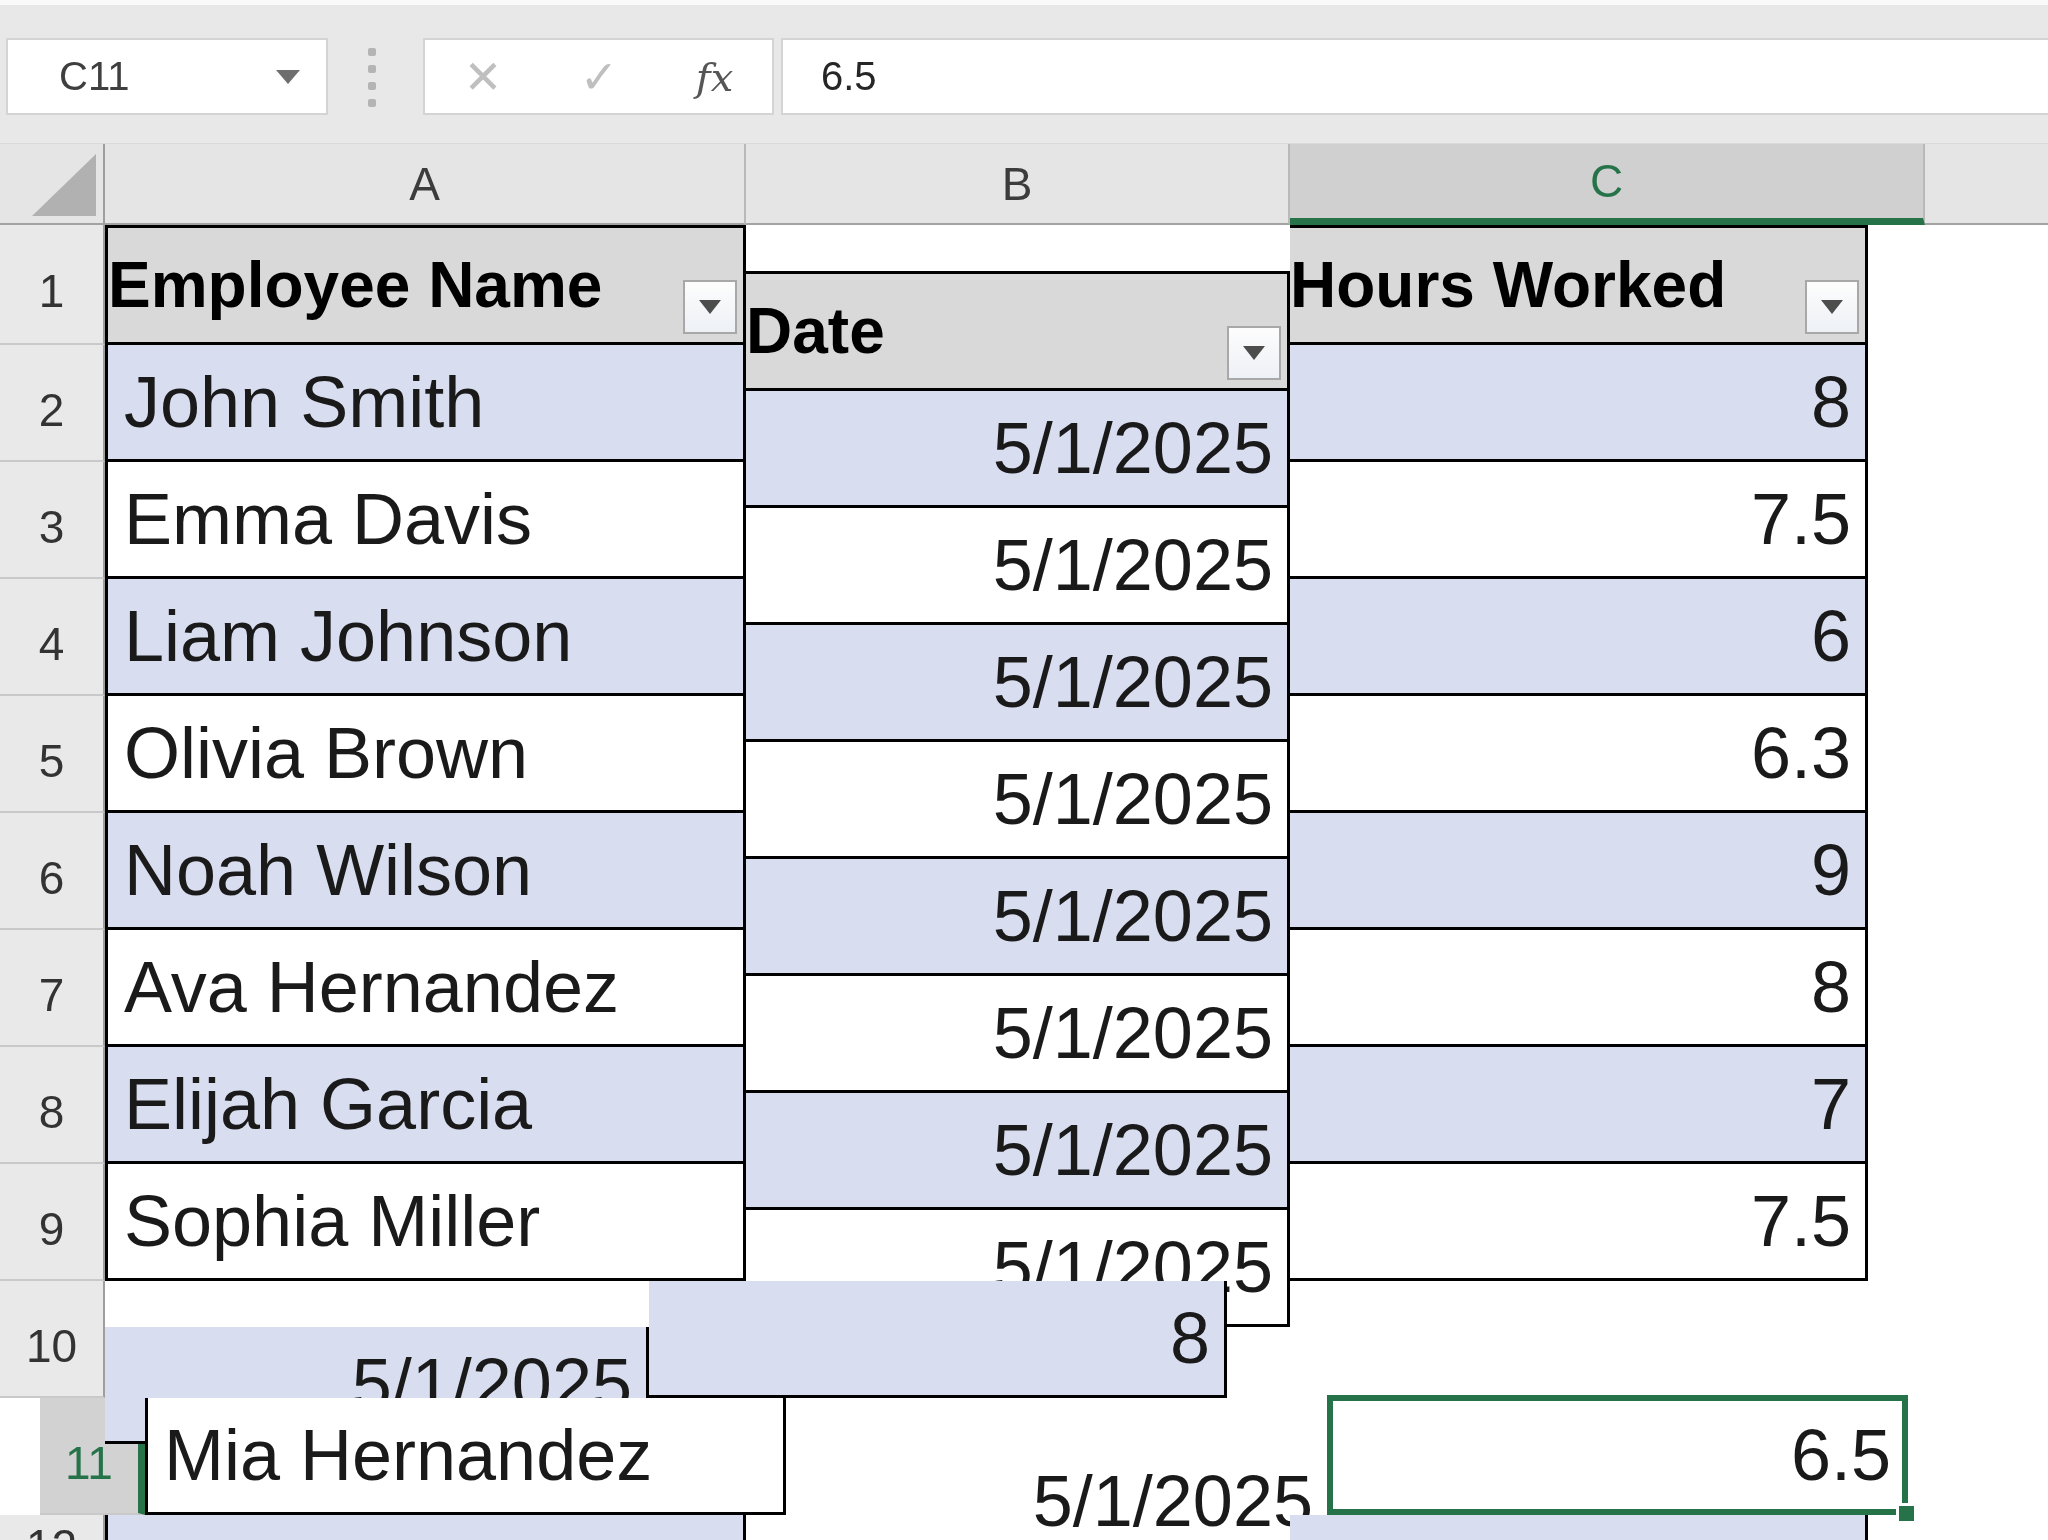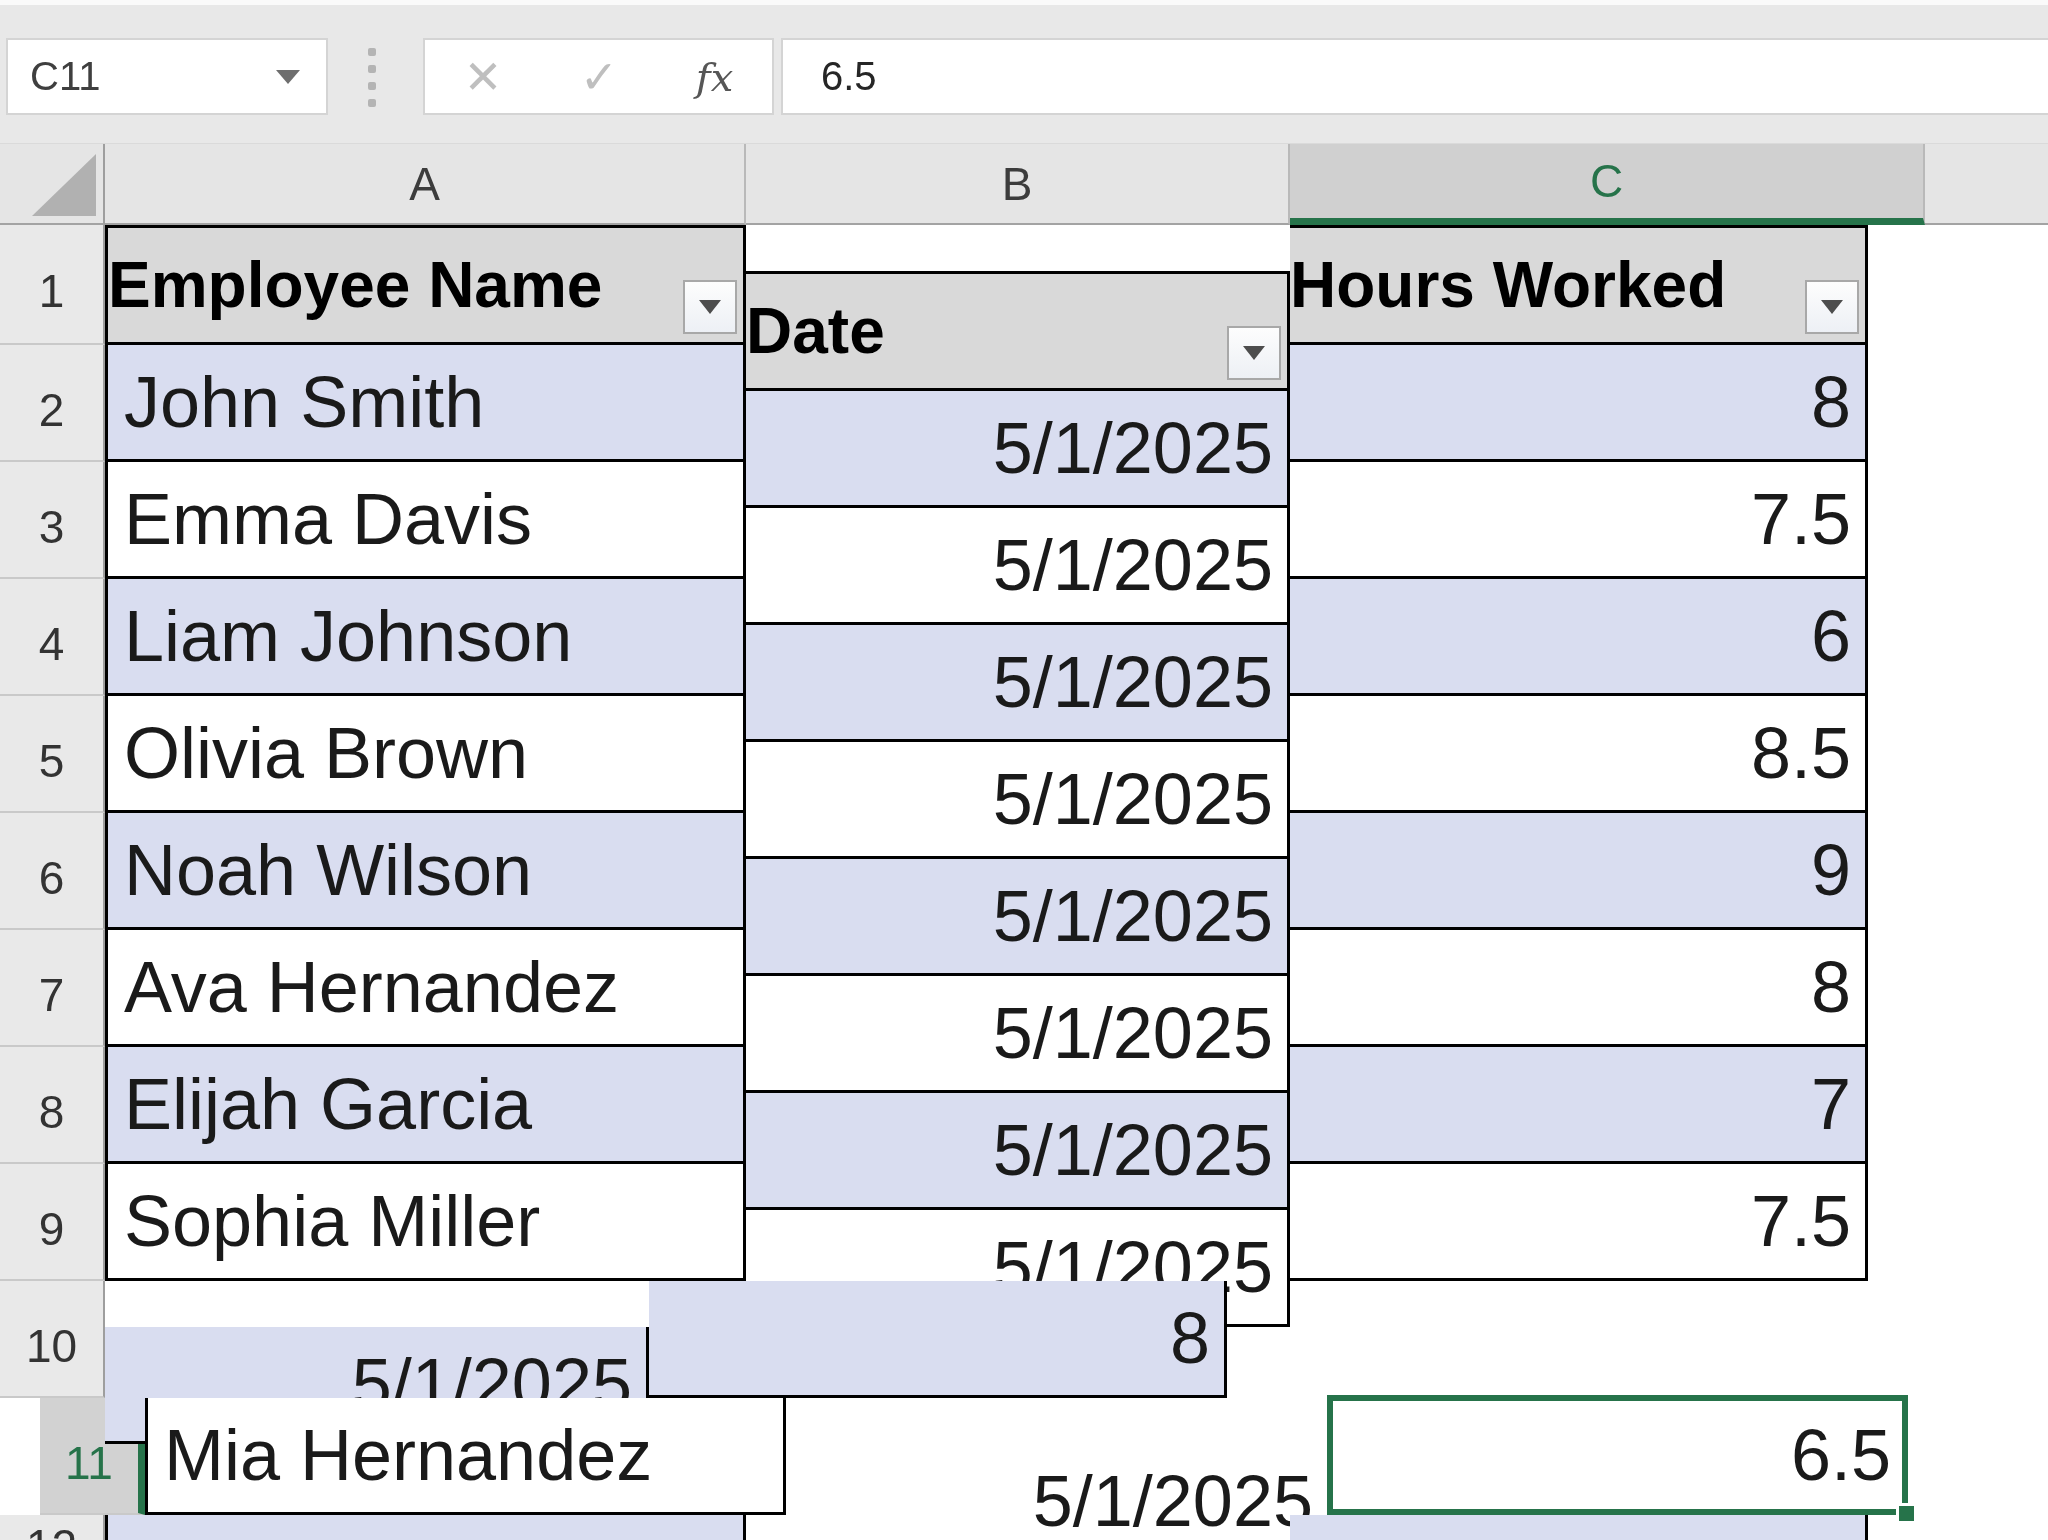--- a/index.html
+++ b/index.html
@@ -19,21 +19,21 @@
   
   .toolbar{
     position:absolute;left:0;top:0;width:2048px;height:143px;
     background:#E8E8E8;border-top:5px solid #FAFAFA;
   }
   .name-box{
     position:absolute;left:6px;top:33px;width:322px;height:77px;
     background:#FFFFFF;border:2px solid #D4D4D4;
     display:flex;align-items:center;
   }
-  .name-box-text{padding-left:22px;font-size:40px;color:#3F3F3F;flex:1;}
+  .name-box-text{padding-left:22px;font-size:40px;color:#3F3F3F;flex:1;margin-left:29px;}
   .nb-arrow{
     width:0;height:0;margin-right:26px;
     border-left:12px solid transparent;border-right:12px solid transparent;
     border-top:14px solid #6E6E6E;
   }
   .dots{
     position:absolute;left:368px;top:38px;height:68px;
     display:flex;flex-direction:column;justify-content:center;gap:9px;
   }
   .dots i{width:8px;height:8px;border-radius:2px;background:#B4B4B4;}
@@ -220,21 +220,21 @@
     <div class="rowhead">4</div>
     <div class="cell a band">Liam Johnson</div>
     <div class="cell b band">5/1/2025</div>
     <div class="cell c band">6</div>
     <div class="outside"></div>
   </div>
         <div class="trow">
     <div class="rowhead">5</div>
     <div class="cell a">Olivia Brown</div>
     <div class="cell b">5/1/2025</div>
-    <div class="cell c">8.5</div>
+    <div class="cell c">6.3</div>
     <div class="outside"></div>
   </div>
         <div class="trow">
     <div class="rowhead">6</div>
     <div class="cell a band">Noah Wilson</div>
     <div class="cell b band">5/1/2025</div>
     <div class="cell c band">9</div>
     <div class="outside"></div>
   </div>
         <div class="trow">

